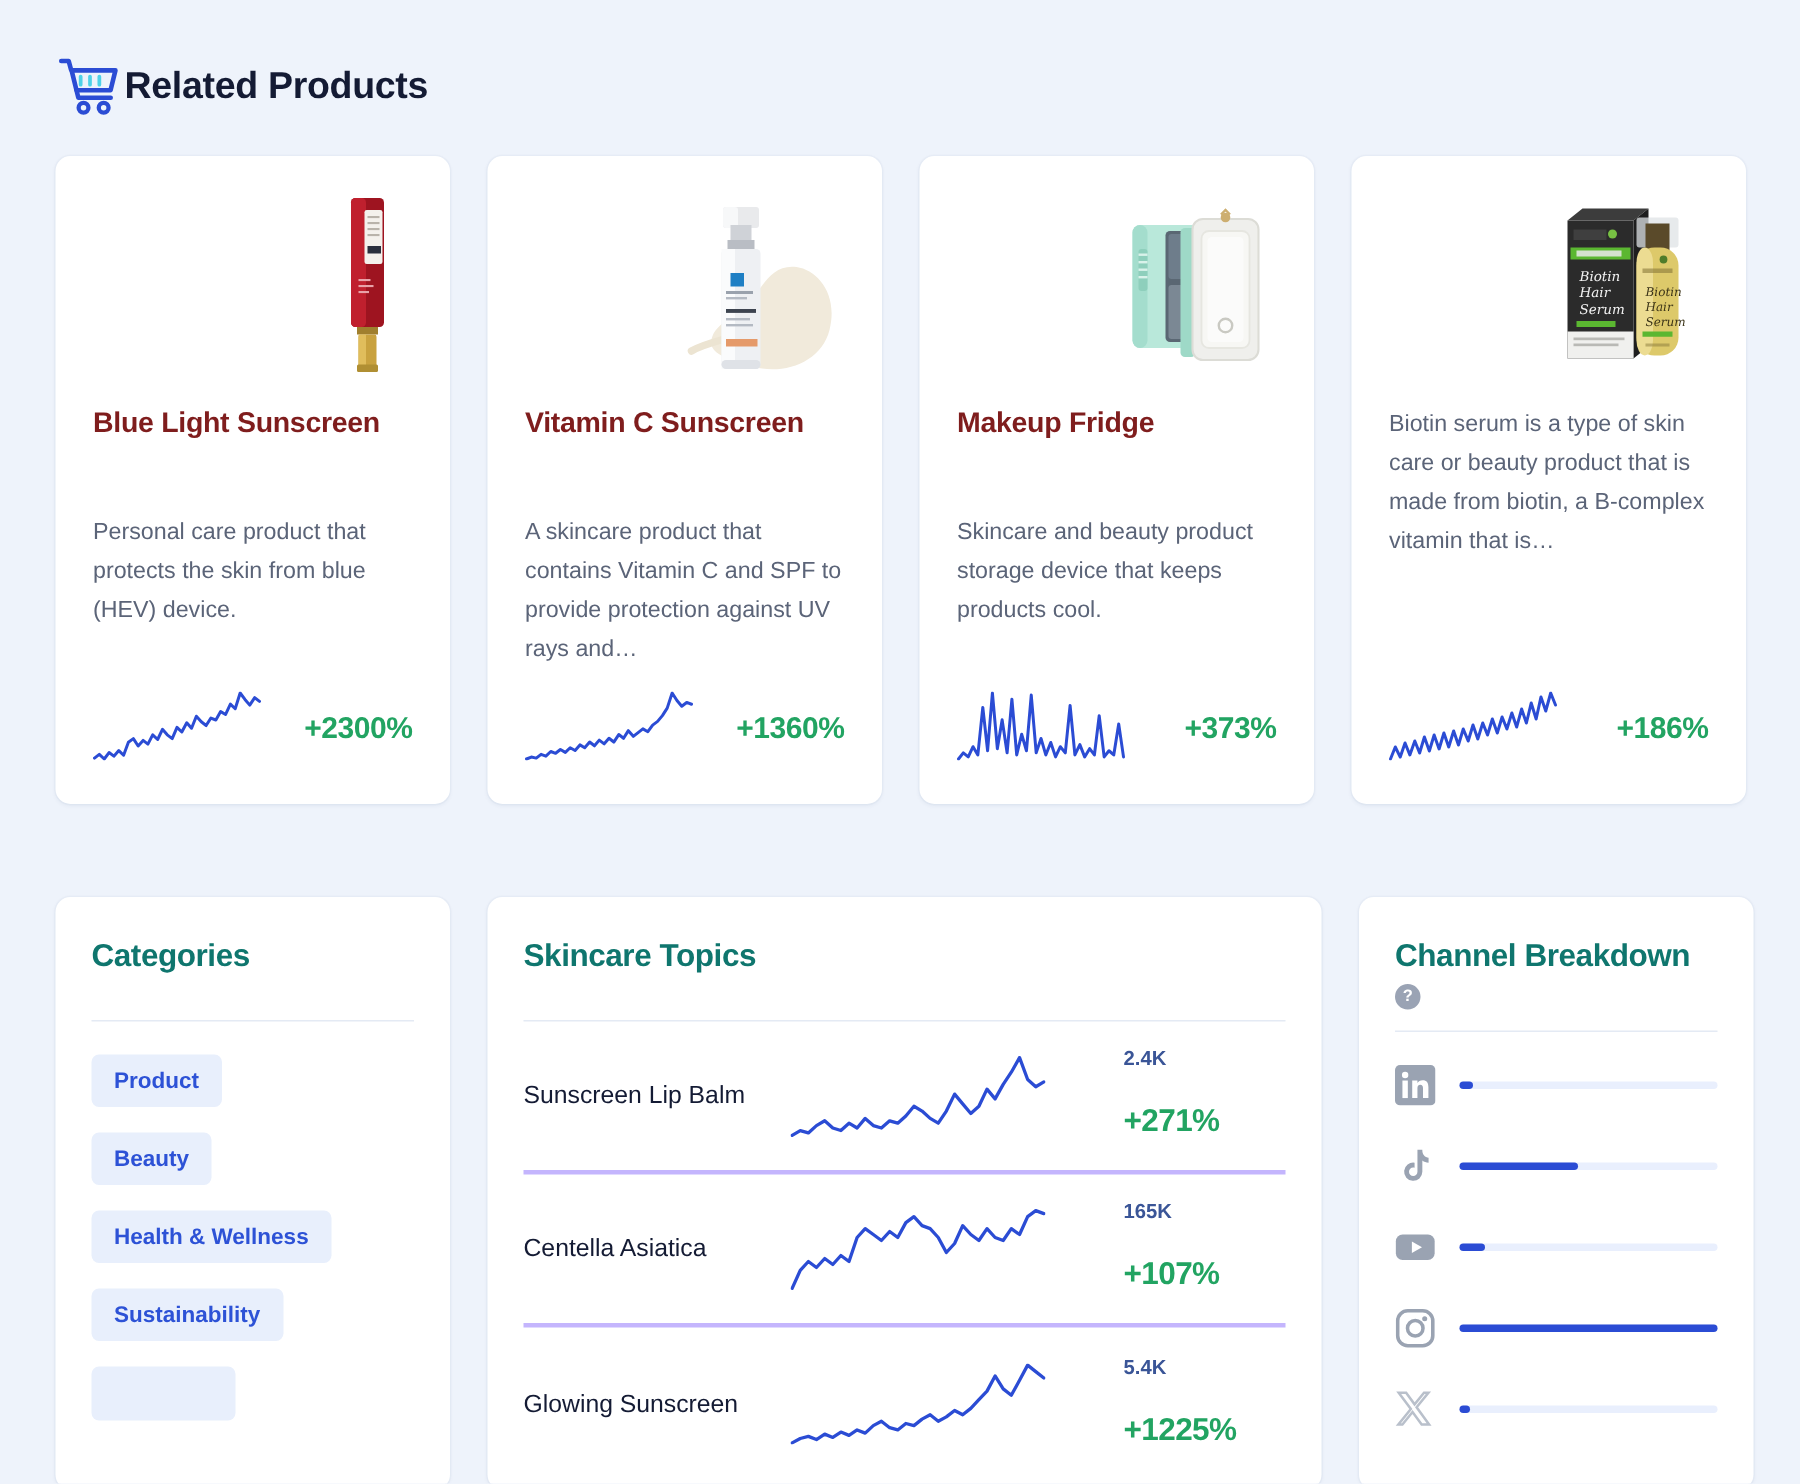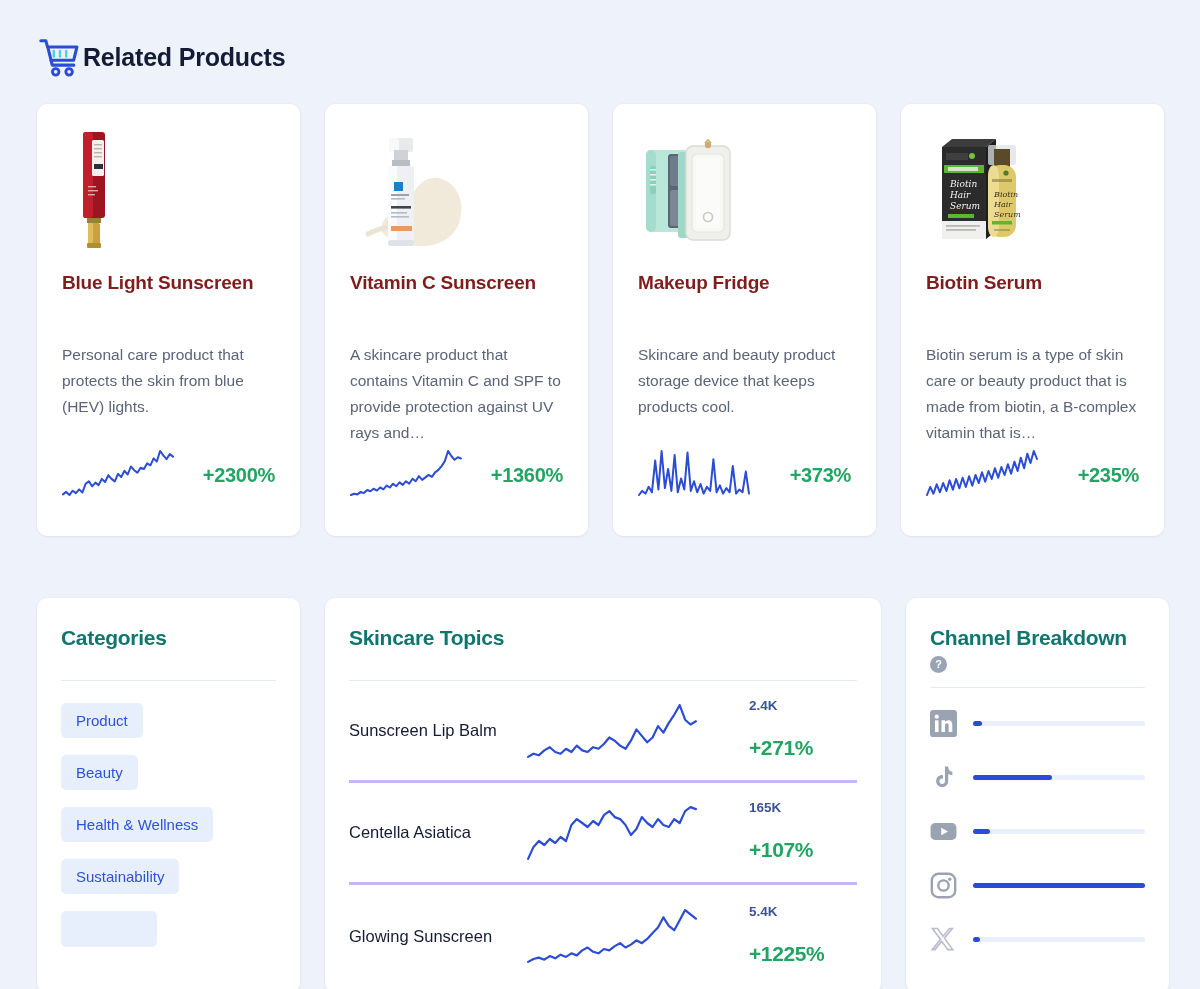--- a/index.html
+++ b/index.html
@@ -24,31 +24,31 @@
     display:flex; gap:25px; padding:0 37px; margin-top:24px;
   }
   .product-card {
     width:263px; flex:0 0 263px; height:432px;
     background:#fff; border-radius:10px;
     box-shadow:0 1px 3px rgba(23,43,99,.06), 0 0 0 1px rgba(23,43,99,.02);
     padding:22px 25px 0 25px;
     display:flex; flex-direction:column;
     position:relative;
   }
-  .prod-img-wrap { height:130px; display:flex; align-items:center; justify-content:flex-start; margin-bottom:14px; }
+  .prod-img-wrap { height:130px; display:flex; align-items:center; justify-content:flex-end; margin-bottom:14px; }
   .prod-img-wrap svg { display:block; }
   .prod-title {
     font-size:19px; font-weight:700; line-height:1.37; color:#7f1d1d;
     letter-spacing:-0.2px; margin-bottom:20px; min-height:52px;
   }
   .prod-desc {
     font-size:15.5px; line-height:1.68; color:#5b6478; font-weight:400;
   }
   .prod-foot {
-    position:absolute; left:25px; right:25px; bottom:36px;
+    position:absolute; left:25px; right:25px; bottom:24px;
     display:flex; align-items:center; justify-content:space-between;
   }
   .spark { display:block; }
   .pct { font-size:20px; font-weight:700; color:#22a462; letter-spacing:-0.3px; white-space:nowrap; }
 
   
   .bottom-row { display:flex; gap:25px; padding:0 37px; margin-top:62px; align-items:flex-start; }
   .panel {
     background:#fff; border-radius:10px;
     box-shadow:0 1px 3px rgba(23,43,99,.06), 0 0 0 1px rgba(23,43,99,.02);
@@ -59,21 +59,21 @@
   .panel-channels { width:263px; flex:0 0 263px; height:395px; padding:28px 24px 0 24px; }
 
   .panel-title { font-size:21px; font-weight:700; letter-spacing:-0.3px; color:#0f766e; }
   .panel-rule { height:1px; background:#e4eaf4; margin-top:30px; }
 
   
   .chips { padding-top:22px; display:flex; flex-direction:column; gap:17px; }
   .chip {
     align-self:flex-start;
     background:#e8effc; color:#2d52d6;
-    font-size:15px; font-weight:400;
+    font-size:15px; font-weight:700;
     border-radius:5px; padding:9px 15px;
     white-space:nowrap;
   }
 
   
   .topics { padding-top:0; }
   .topic-row {
     display:flex; align-items:center; height:102px;
     border-bottom:3px solid #c4b5fd;
   }
@@ -134,21 +134,21 @@
           <rect x="26" y="56" width="8" height="1.4" fill="#e8a2a8"></rect>
           <rect x="26" y="60" width="10" height="1.4" fill="#e8a2a8"></rect>
           <rect x="26" y="64" width="7" height="1.4" fill="#e8a2a8"></rect>
           <rect x="25" y="88" width="14" height="5" fill="#a07f2e"></rect>
           <rect x="26" y="93" width="12" height="22" rx="1.5" fill="#c9a23f"></rect>
           <rect x="26" y="93" width="5" height="22" fill="#e0bd5c"></rect>
           <rect x="25" y="113" width="14" height="5" rx="1" fill="#b08f33"></rect>
         </svg>
       </div>
       <div class="prod-title">Blue Light Sunscreen</div>
-      <div class="prod-desc">Personal care product that protects the skin from blue (HEV) lights.</div>
+      <div class="prod-desc">Personal care product that protects the skin from blue (HEV) device.</div>
       <div class="prod-foot">
         <span class="spark"><svg width="112" height="46" viewBox="0 0 112 46">
               <polyline points="1.0,44.4 4.2,41.9 7.5,45.0 10.7,40.7 13.9,43.1 17.2,39.4 20.4,42.5 23.6,33.8 26.9,31.4 30.1,36.3 33.4,32.6 36.6,35.1 39.8,28.9 43.1,32.0 46.3,25.2 49.5,28.9 52.8,31.4 56.0,23.9 59.2,27.0 62.5,20.8 65.7,24.5 68.9,16.5 72.2,20.2 75.4,22.7 78.6,17.7 81.9,19.0 85.1,13.4 88.4,15.3 91.6,8.4 94.8,11.5 98.1,1.0 101.3,5.3 104.5,9.1 107.8,4.1 111.0,6.6" fill="none" stroke="#2b4cd4" stroke-width="2" stroke-linejoin="round" stroke-linecap="round"></polyline>
             </svg></span>
         <span class="pct">+2300%</span>
       </div>
     </div>
 
     <div class="product-card">
       <div class="prod-img-wrap">
@@ -238,27 +238,26 @@
           <rect x="62" y="30" width="11" height="72" rx="10" fill="#ecdc92"></rect>
           <circle cx="80" cy="38" r="2.6" fill="#4f7c2a"></circle>
           <rect x="66" y="44" width="20" height="3" fill="#8a7a3a" opacity=".6"></rect>
           <text x="68" y="62" font-family="DejaVu Serif, serif" font-size="8" font-style="italic" fill="#3b3317">Biotin</text>
           <text x="68" y="72" font-family="DejaVu Serif, serif" font-size="8" font-style="italic" fill="#3b3317">Hair</text>
           <text x="68" y="82" font-family="DejaVu Serif, serif" font-size="8" font-style="italic" fill="#3b3317">Serum</text>
           <rect x="66" y="86" width="20" height="3.5" fill="#5bb731"></rect>
           <rect x="68" y="94" width="16" height="2" fill="#8a7a3a" opacity=".5"></rect>
         </svg>
       </div>
-      <div class="prod-title">Biotin Serum</div>
       <div class="prod-desc">Biotin serum is a type of skin care or beauty product that is made from biotin, a B-complex vitamin that is…</div>
       <div class="prod-foot">
         <span class="spark"><svg width="112" height="46" viewBox="0 0 112 46">
               <polyline points="1.0,45.0 4.2,37.0 7.5,43.7 10.7,34.3 13.9,42.3 17.2,33.0 20.4,41.0 23.6,30.3 26.9,39.7 30.1,29.0 33.4,38.3 36.6,27.7 39.8,37.0 43.1,26.3 46.3,35.7 49.5,25.0 52.8,33.0 56.0,22.3 59.2,31.7 62.5,21.0 65.7,29.0 68.9,18.3 72.2,27.7 75.4,17.0 78.6,25.0 81.9,14.3 85.1,23.7 88.4,11.7 91.6,21.0 94.8,7.7 98.1,18.3 101.3,3.7 104.5,13.0 107.8,1.0 111.0,9.0" fill="none" stroke="#2b4cd4" stroke-width="2" stroke-linejoin="round" stroke-linecap="round"></polyline>
             </svg></span>
-        <span class="pct">+235%</span>
+        <span class="pct">+186%</span>
       </div>
     </div>
   </div>
 
   <div class="bottom-row">
 
     <div class="panel panel-cats">
       <div class="panel-title">Categories</div>
       <div class="panel-rule"></div>
       <div class="chips">

